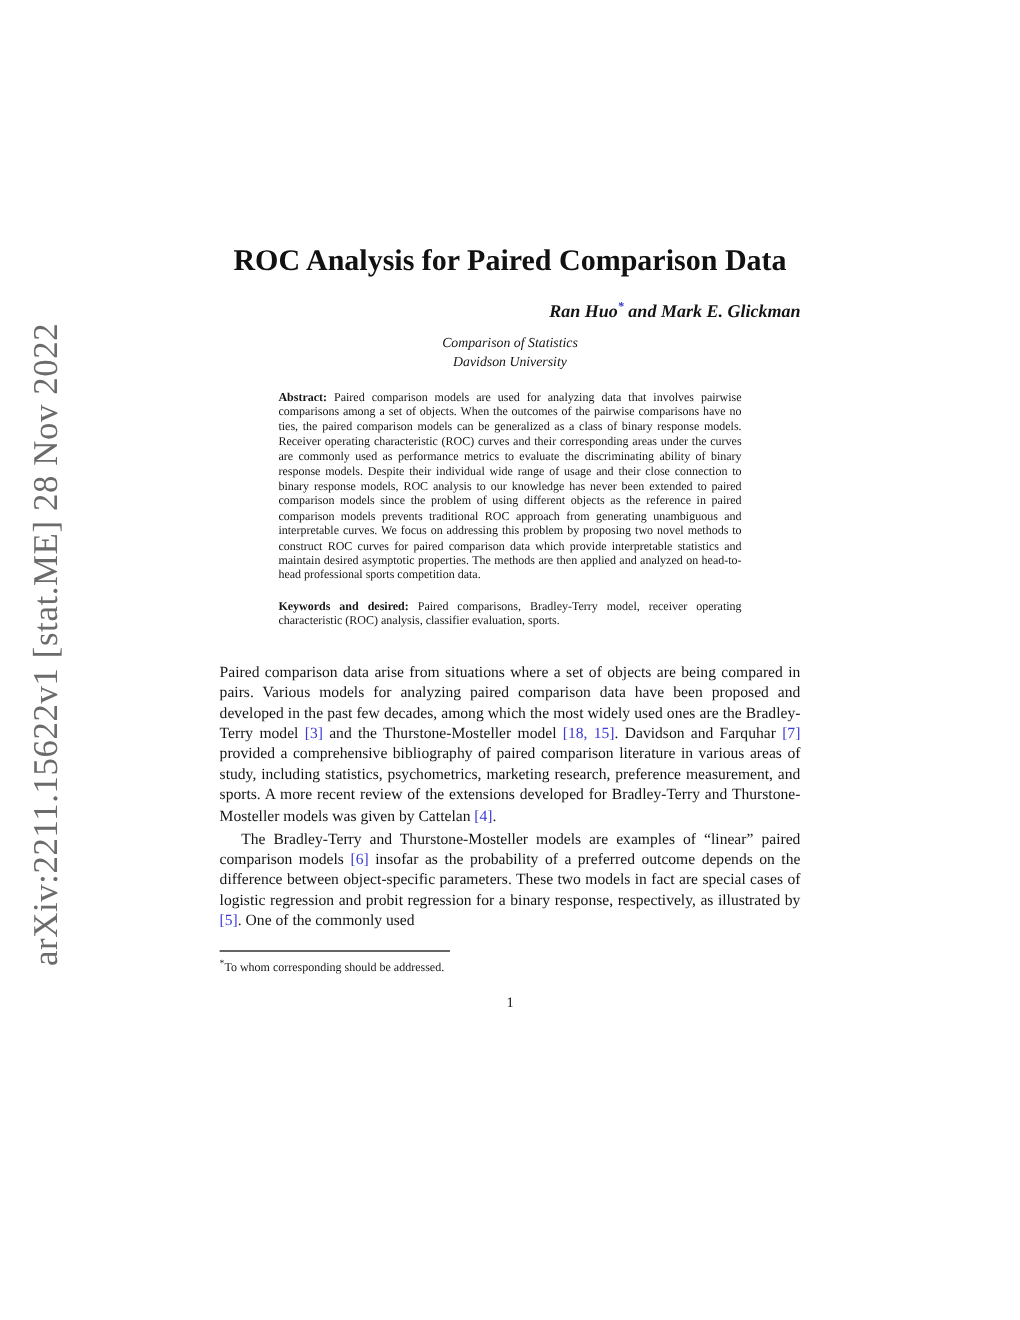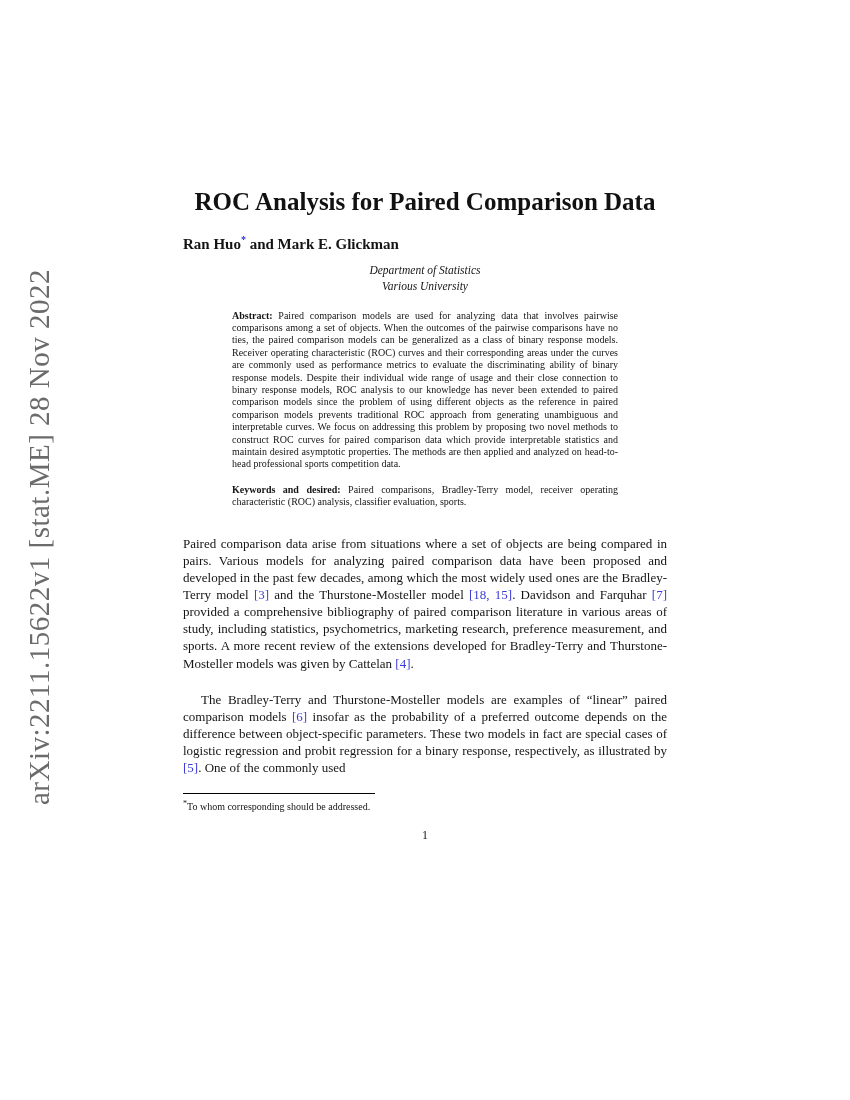--- a/index.html
+++ b/index.html
@@ -13,28 +13,28 @@
   .page { position: relative; width: 850px; height: 1100px; background: #fff; }
 
   .watermark {
     position: absolute; left: 39px; top: 537px;
     transform: translate(-50%, -50%) rotate(-90deg);
     white-space: nowrap;
     font-size: 29px; letter-spacing: 0.5px;
     color: #6b6b6b;
   }
 
-  .content { position: absolute; left: 183px; top: 0; width: 484px; }
+  .content { position: absolute; left: 183px; top: 16px; width: 484px; }
 
   .title {
     margin: 186px auto 0; width: 470px;
     text-align: center; font-size: 25px; font-weight: bold; line-height: 1.3;
     color: #111;
   }
-  .authors { text-align: left; margin-top: 15px; font-size: 15px; font-weight: bold; }
+  .authors { text-align: right; margin-top: 15px; font-size: 15px; font-weight: bold; font-style: italic; }
   .authors sup { font-size: 10px; }
   .star-link { color: #2d2fd1; text-decoration: none; }
 
   .affil { text-align: center; font-style: italic; font-size: 11.5px; margin-top: 9px; line-height: 1.4; }
   .email-line { text-align: center; font-size: 11.5px; margin-top: 2px; }
   .email-label { font-style: italic; }
   .email {
     font-family: "DejaVu Sans Mono", monospace;
     font-size: 10px; color: #2222dd; text-decoration: none;
   }
@@ -43,21 +43,21 @@
   .abstract, .keywords {
     margin: 16px auto 0; width: 386px;
     font-size: 10px; line-height: 1.24; text-align: justify;
   }
   .keywords { margin-top: 13px; }
   .block-label { font-weight: bold; }
 
   .section-heading { margin-top: 32px; font-size: 14px; font-weight: bold; }
 
   .para { margin-top: 26px; font-size: 13px; line-height: 1.32; text-align: justify; }
-  .para.indent { margin-top: 19px; text-indent: 18px; }
+  .para.indent { margin-top: 2px; text-indent: 18px; }
   .cite { color: #3a3ad6; text-decoration: none; }
 
   .footnote-rule { margin-top: 16px; width: 192px; border-top: 1px solid #000; }
   .footnote { margin-top: 5px; font-size: 10px; }
   .footnote sup { font-size: 8px; }
   .page-number { text-align: center; font-size: 12px; margin-top: 16px; }
 </style>
 </head>
 <body>
 
@@ -65,22 +65,22 @@
 
   <div class="watermark">arXiv:2211.15622v1 [stat.ME] 28 Nov 2022</div>
 
   <div class="content">
 
     <h1 class="title">ROC Analysis for Paired Comparison Data</h1>
 
     <div class="authors"><span>Ran Huo</span><sup><a class="star-link">*</a></sup><span> and Mark E. Glickman</span></div>
 
     <div class="affil">
-      <div>Department of Statistics</div>
-      <div>Various University</div>
+      <div>Comparison of Statistics</div>
+      <div>Davidson University</div>
     </div>
 
 
     <div class="abstract"><span class="block-label">Abstract:</span><span> Paired comparison models are used for analyzing data that involves pairwise comparisons among a set of objects. When the outcomes of the pairwise comparisons have no ties, the paired comparison models can be generalized as a class of binary response models. Receiver operating characteristic (ROC) curves and their corresponding areas under the curves are commonly used as performance metrics to evaluate the discriminating ability of binary response models. Despite their individual wide range of usage and their close connection to binary response models, ROC analysis to our knowledge has never been extended to paired comparison models since the problem of using different objects as the reference in paired comparison models prevents traditional ROC approach from generating unambiguous and interpretable curves. We focus on addressing this problem by proposing two novel methods to construct ROC curves for paired comparison data which provide interpretable statistics and maintain desired asymptotic properties. The methods are then applied and analyzed on head-to-head professional sports competition data.</span></div>
 
     <div class="keywords"><span class="block-label">Keywords and desired:</span><span> Paired comparisons, Bradley-Terry model, receiver operating characteristic (ROC) analysis, classifier evaluation, sports.</span></div>
 
 
     <p class="para"><span>Paired comparison data arise from situations where a set of objects are being compared in pairs. Various models for analyzing paired comparison data have been proposed and developed in the past few decades, among which the most widely used ones are the Bradley-Terry model </span><a class="cite">[3]</a><span> and the Thurstone-Mosteller model </span><a class="cite">[18, 15]</a><span>. Davidson and Farquhar </span><a class="cite">[7]</a><span> provided a comprehensive bibliography of paired comparison literature in various areas of study, including statistics, psychometrics, marketing research, preference measurement, and sports. A more recent review of the extensions developed for Bradley-Terry and Thurstone-Mosteller models was given by Cattelan </span><a class="cite">[4]</a><span>.</span></p>
 

